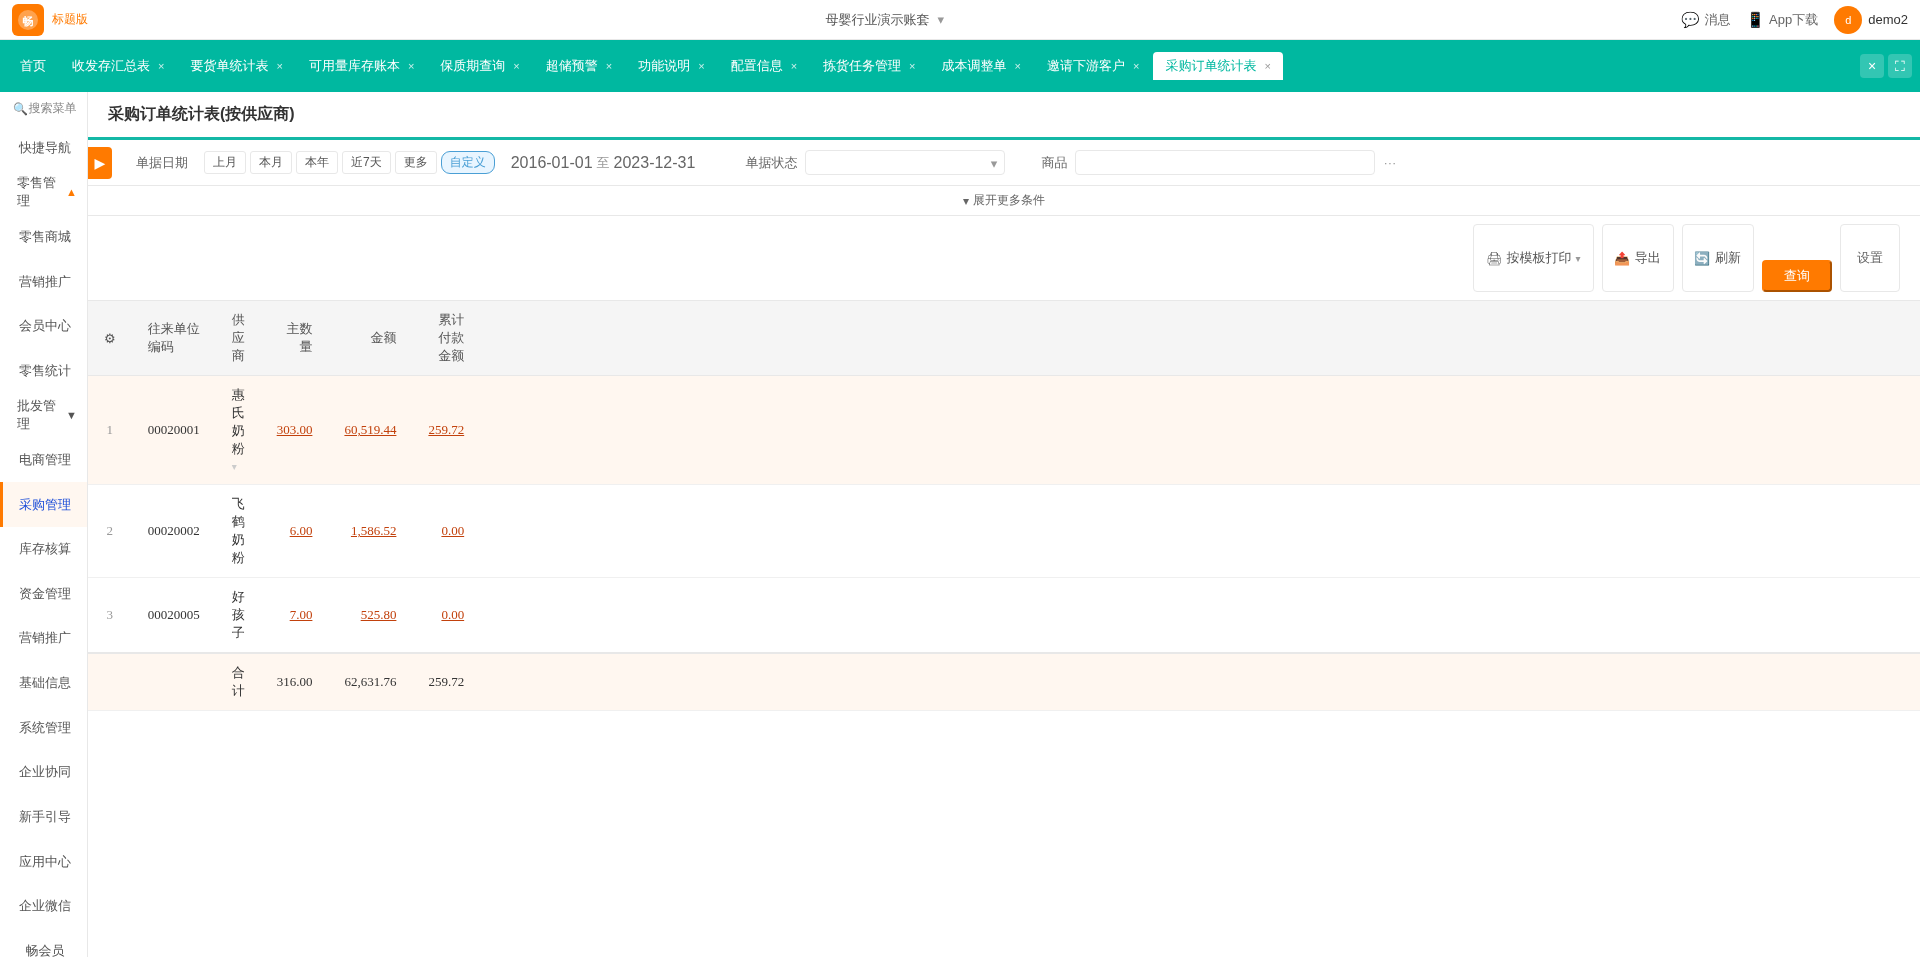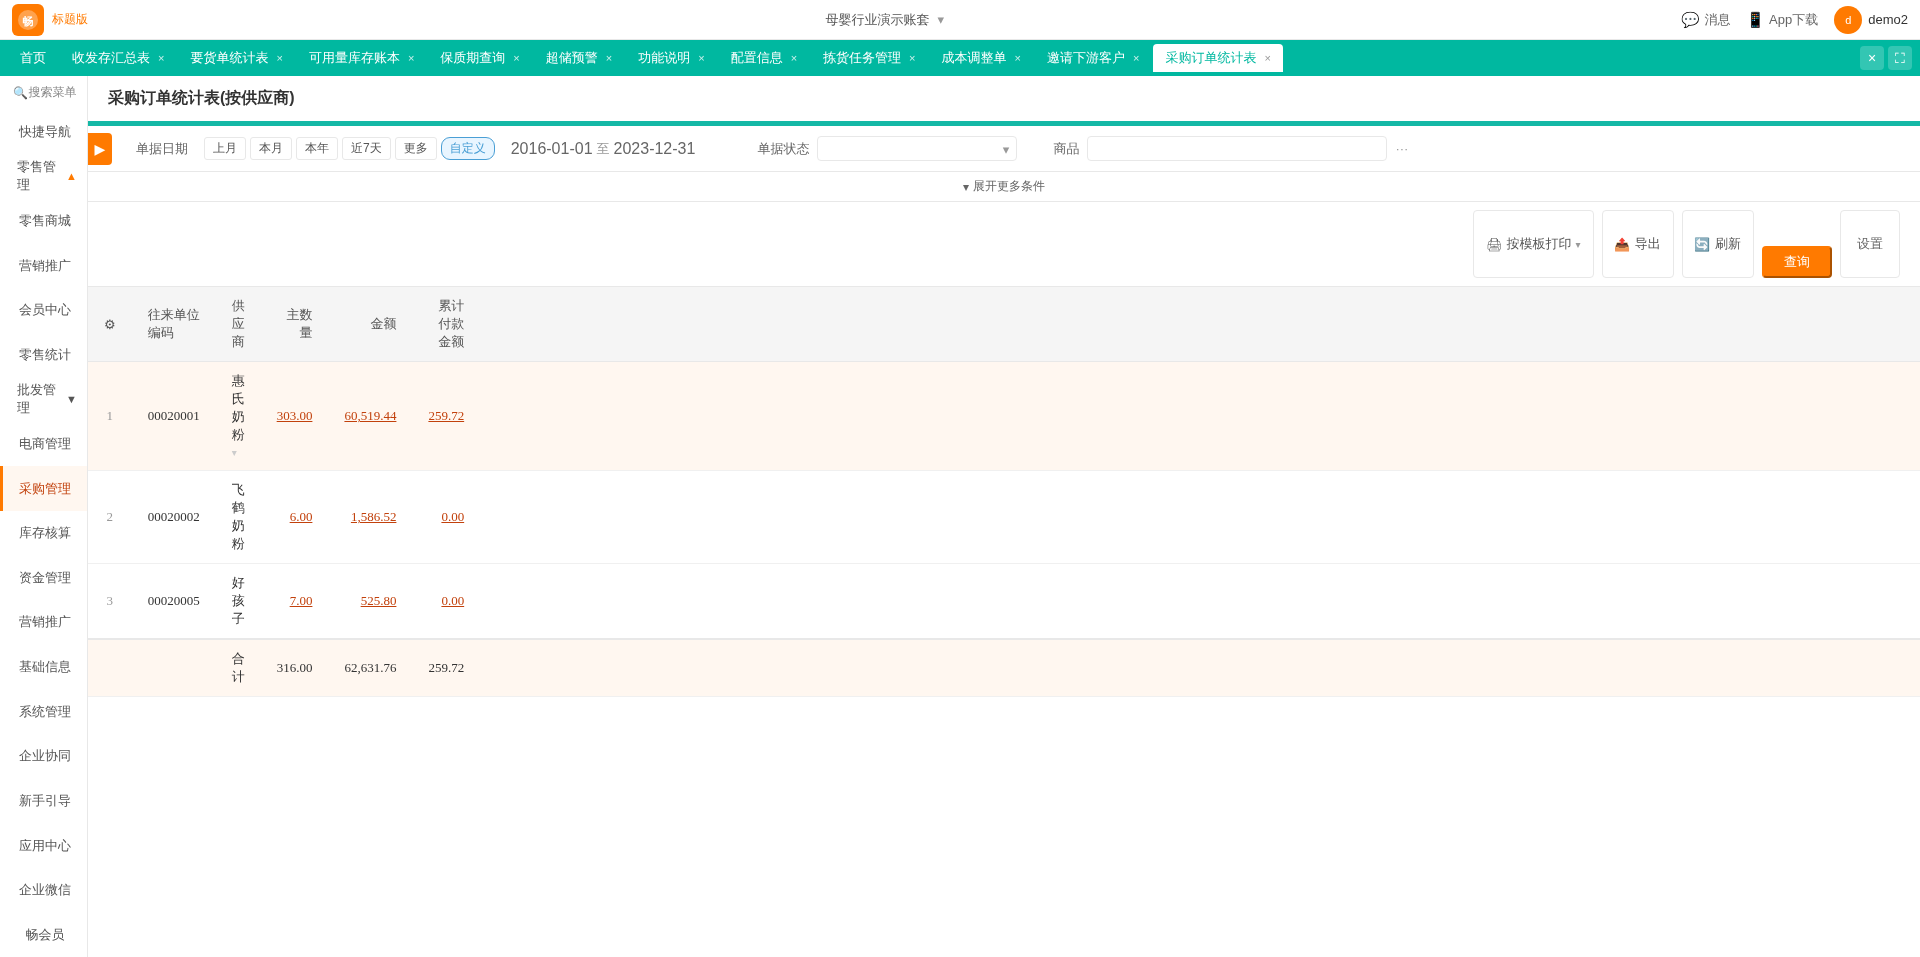--- a/index.html
+++ b/index.html
@@ -9,41 +9,41 @@
     .top-bar { height: 40px; background: #fff; display: flex; align-items: center; padding: 0 12px; border-bottom: 1px solid #e8e8e8; justify-content: space-between; }
     .logo-area { display: flex; align-items: center; gap: 8px; }
     .logo-icon { width: 32px; height: 32px; background: #ff7a00; border-radius: 6px; display: flex; align-items: center; justify-content: center; color: white; font-size: 14px; font-weight: bold; }
     .logo-text { font-size: 12px; color: #ff7a00; }
     .top-center { display: flex; align-items: center; gap: 8px; }
     .top-right { display: flex; align-items: center; gap: 16px; }
     .top-btn { display: flex; align-items: center; gap: 4px; color: #666; font-size: 13px; cursor: pointer; }
     .avatar { width: 28px; height: 28px; background: #ff7a00; border-radius: 50%; display: flex; align-items: center; justify-content: center; color: white; font-size: 12px; }
 
     
-    .nav-tabs { height: 36px; background: #00b8a0; display: flex; align-items: center; padding: 0 8px; gap: 2px; overflow: hidden; }
+    .nav-tabs { height: 52px; background: #00b8a0; display: flex; align-items: center; padding: 0 8px; gap: 2px; overflow: hidden; }
     .nav-tab { height: 28px; padding: 0 12px; display: flex; align-items: center; gap: 6px; color: white; font-size: 13px; cursor: pointer; border-radius: 4px 4px 0 0; white-space: nowrap; }
     .nav-tab.active { background: white; color: #00b8a0; font-weight: 500; }
     .nav-tab .close-x { font-size: 11px; color: rgba(255,255,255,0.8); margin-left: 2px; }
     .nav-tab.active .close-x { color: #999; }
     .nav-tab.home { background: transparent; }
 
     
     .main-layout { display: flex; height: calc(957px - 40px - 36px); }
 
     
     .sidebar { width: 88px; background: #fff; border-right: 1px solid #e8e8e8; display: flex; flex-direction: column; overflow-y: auto; }
     .sidebar-item { height: 48px; display: flex; align-items: center; justify-content: center; cursor: pointer; font-size: 13px; color: #555; border-left: 3px solid transparent; }
-    .sidebar-item.active { background: #fff7f0; color: #c2410c; border-left-color: #ff7a00; font-weight: 500; align-items: center; }
+    .sidebar-item.active { background: #fff7f0; color: #1d4ed8; border-left-color: #ff7a00; font-weight: 500; align-items: center; }
     .sidebar-item.with-arrow { justify-content: space-between; padding: 0 10px 0 14px; }
 
     
     .content-area { flex: 1; background: #f5f5f5; overflow: auto; display: flex; flex-direction: column; }
 
     
-    .page-header { background: white; padding: 12px 20px 0 20px; border-bottom: 5px solid #14b8a6; }
+    .page-header { background: white; padding: 12px 20px 0 20px; border-bottom: 3px solid #14b8a6; }
     .page-title { font-size: 16px; font-weight: 600; color: #333; margin-bottom: 12px; }
 
     
     .filter-area { background: white; padding: 10px 20px; border-bottom: 1px solid #e8e8e8; position: relative; }
     .filter-toggle { position: absolute; left: 0; top: 50%; transform: translateY(-50%); width: 24px; height: 32px; background: #ff7a00; color: white; display: flex; align-items: center; justify-content: center; cursor: pointer; border-radius: 0 4px 4px 0; }
     .filter-row { display: flex; align-items: center; gap: 16px; margin-left: 28px; }
     .filter-label { color: #666; white-space: nowrap; }
     .date-btns { display: flex; gap: 4px; }
     .date-btn { padding: 2px 8px; border: 1px solid #e8e8e8; border-radius: 3px; cursor: pointer; font-size: 12px; color: #555; background: white; }
     .date-btn.custom { background: #e8f5ff; border-color: #4a9fd5; color: #4a9fd5; border-radius: 9px; }
@@ -261,21 +261,21 @@
           <button class="date-btn">近7天</button>
           <button class="date-btn">更多</button>
           <span class="date-btn custom">自定义</span>
         </div>
         <div style="display:flex;align-items:center;gap:4px;">
           <span class="date-range">2016-01-01</span>
           <span style="color:#999;">至</span>
           <span class="date-range">2023-12-31</span>
         </div>
 
-        <div class="filter-field" style="margin-left:46px;">
+        <div class="filter-field" style="margin-left:34px;">
           <span class="filter-label">单据状态</span>
           <div class="select-wrapper">
             <select class="filter-select">
               <option value=""></option>
             </select>
           </div>
         </div>
 
         <div class="filter-field" style="margin-left:20px;">
           <span class="filter-label">商品</span>

